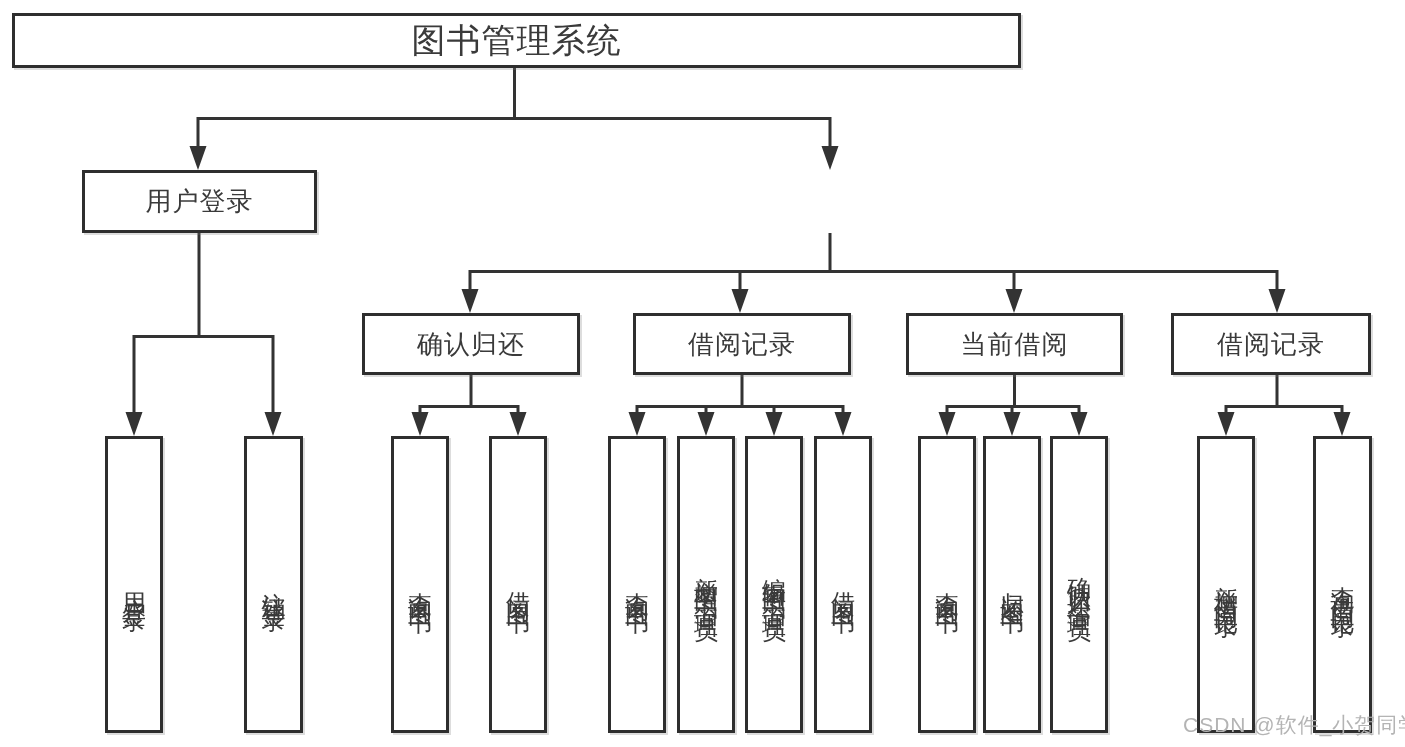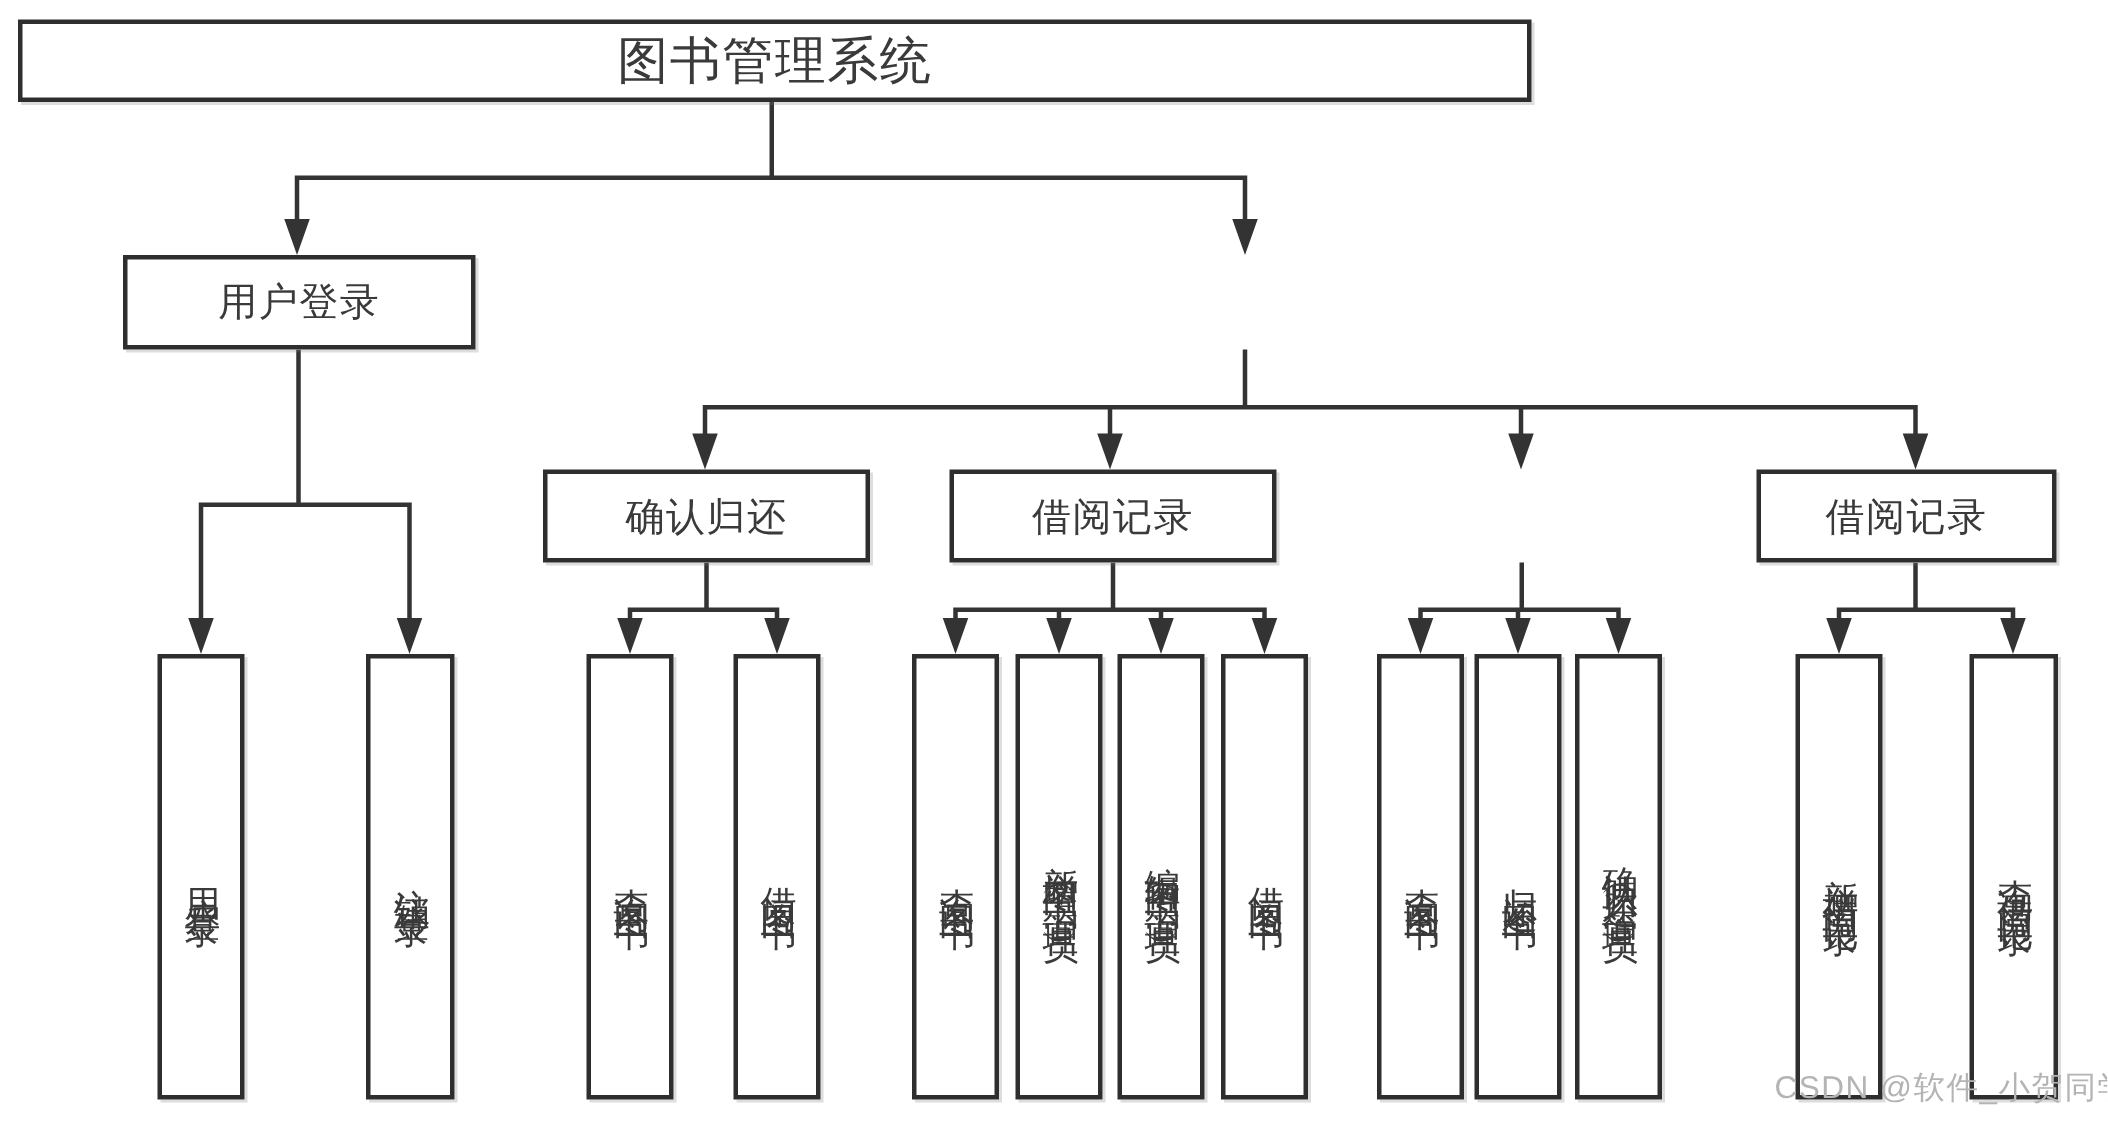--- a/index.html
+++ b/index.html
@@ -64,20 +64,21 @@
       <path d="M1217.5 412 H1234.5 L1226 436 Z M1333.5 412 H1350.5 L1342 436 Z"></path>
     </g>
   </svg>
 
   <div class="box h root" style="left:12px;top:13px;width:1009px;height:55px">图书管理系统</div>
 
   <div class="box h" style="left:82px;top:170px;width:235px;height:63px">用户登录</div>
 
   <div class="box h" style="left:362px;top:313px;width:218px;height:62px">确认归还</div>
   <div class="box h" style="left:633px;top:313px;width:218px;height:62px">借阅记录</div>
+  <div class="box h" style="left:906px;top:313px;width:217px;height:62px">当前借阅</div>
   <div class="box h" style="left:1171px;top:313px;width:200px;height:62px">借阅记录</div>
 
   <div class="box v" style="left:105px;top:436px;width:58px;height:297px">用户登录</div>
   <div class="box v" style="left:244px;top:436px;width:59px;height:297px">注销登录</div>
 
   <div class="box v" style="left:391px;top:436px;width:58px;height:297px">查询图书</div>
   <div class="box v" style="left:489px;top:436px;width:58px;height:297px">借阅图书</div>
 
   <div class="box v" style="left:608px;top:436px;width:58px;height:297px">查询图书</div>
   <div class="box v" style="left:677px;top:436px;width:58px;height:297px">新增图书（管理员）</div>

